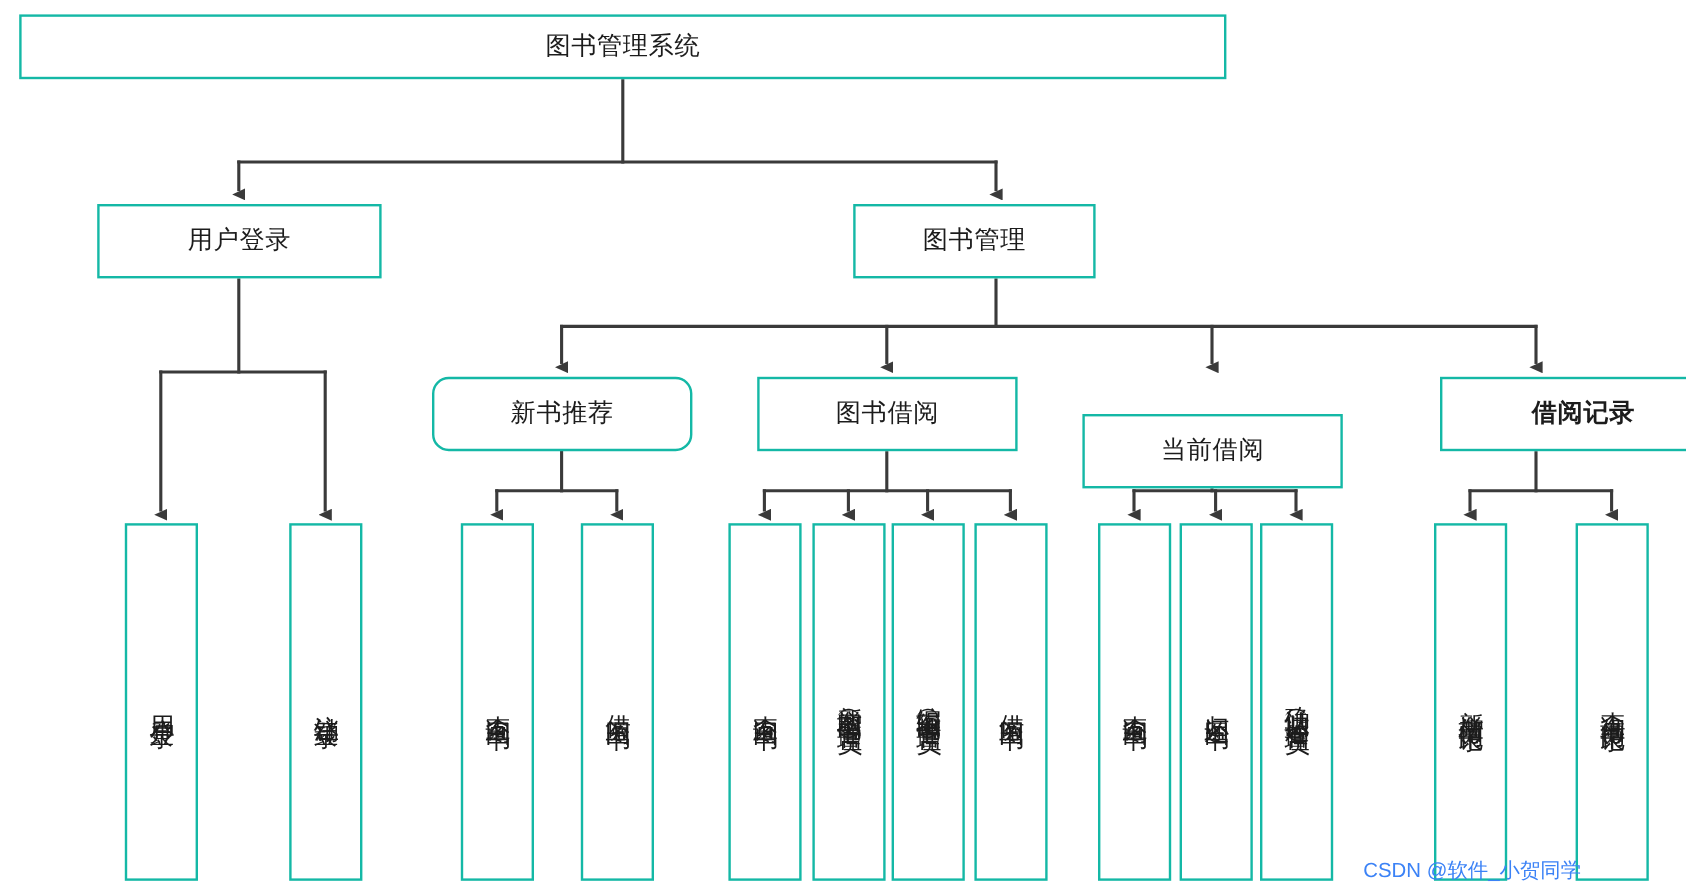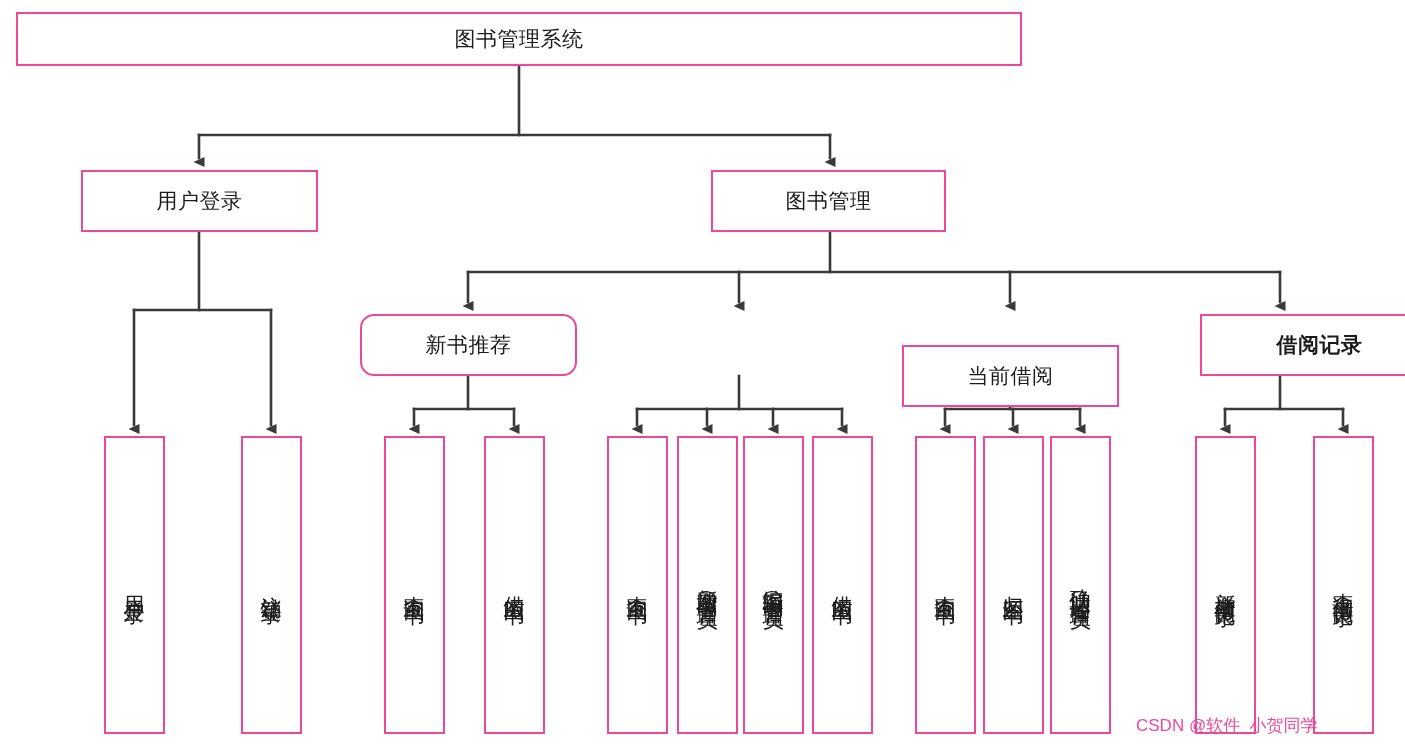--- a/index.html
+++ b/index.html
@@ -23,21 +23,21 @@
     left: 0;
     top: 0;
     width: 1405px;
     height: 747px;
     pointer-events: none;
   }
   .node {
     position: absolute;
     box-sizing: border-box;
     background: #ffffff;
-    border: 2px solid #ec4899;
+    border: 2px solid #14b8a6;
     display: flex;
     align-items: center;
     justify-content: center;
     color: #1c1c1c;
     z-index: 2;
   }
   .node .label {
     display: block;
     text-align: center;
     line-height: 1.18;
@@ -61,21 +61,21 @@
     line-height: 1.0;
     letter-spacing: 3px;
     white-space: nowrap;
     max-height: 100%;
   }
   #watermark {
     position: absolute;
     left: 1136px;
     top: 714px;
     font-size: 17px;
-    color: #ec4899;
+    color: #3b82f6;
     white-space: nowrap;
     z-index: 3;
     font-family: "Liberation Sans", "DejaVu Sans", sans-serif;
   }
 </style>
 </head>
 <body>
 
 <div id="canvas">
 
@@ -132,28 +132,31 @@
   </svg>
 
   <div class="node horiz" style="left:16px; top:12px; width:1006px; height:54px;">
     <span class="label">图书管理系统</span>
   </div>
 
   <div class="node horiz" style="left:81px; top:170px; width:237px; height:62px;">
     <span class="label">用户登录</span>
   </div>
 
-  <div class="node horiz" style="left:711px; top:170px; width:235px; height:62px;">
+  <div class="node horiz" style="left:711px; top:170px; width:202px; height:62px;">
     <span class="label">图书管理</span>
   </div>
 
   <div class="node horiz" style="left:360px; top:314px; width:217px; height:62px;border-radius:14px;">
     <span class="label">新书推荐</span>
   </div>
 
+  <div class="node horiz" style="left:631px; top:314px; width:217px; height:62px;">
+    <span class="label">图书借阅</span>
+  </div>
 
   <div class="node horiz" style="left:902px; top:314px; width:217px; height:62px;margin-top:31px;">
     <span class="label">当前借阅</span>
   </div>
 
   <div class="node horiz" style="left:1200px; top:314px; width:239px; height:62px;font-weight:bold;">
     <span class="label">借阅记录</span>
   </div>
 
   <div class="node vert" style="left:104px; top:436px; width:61px; height:298px;">

